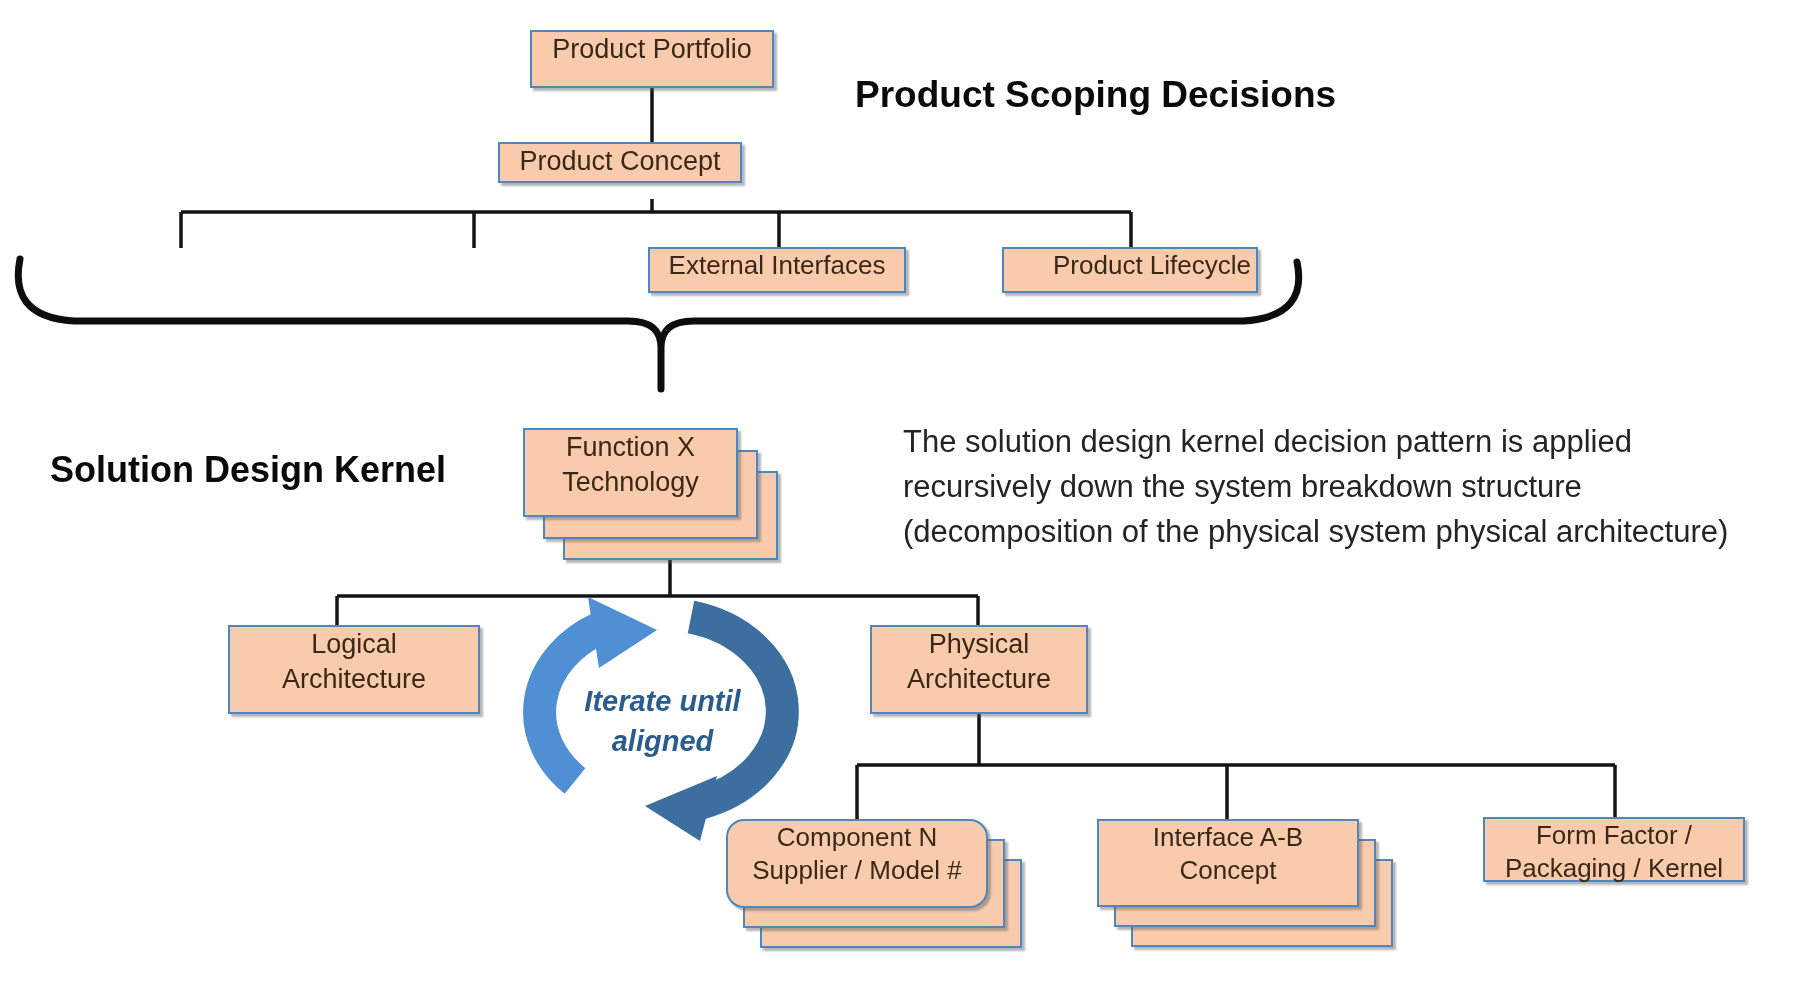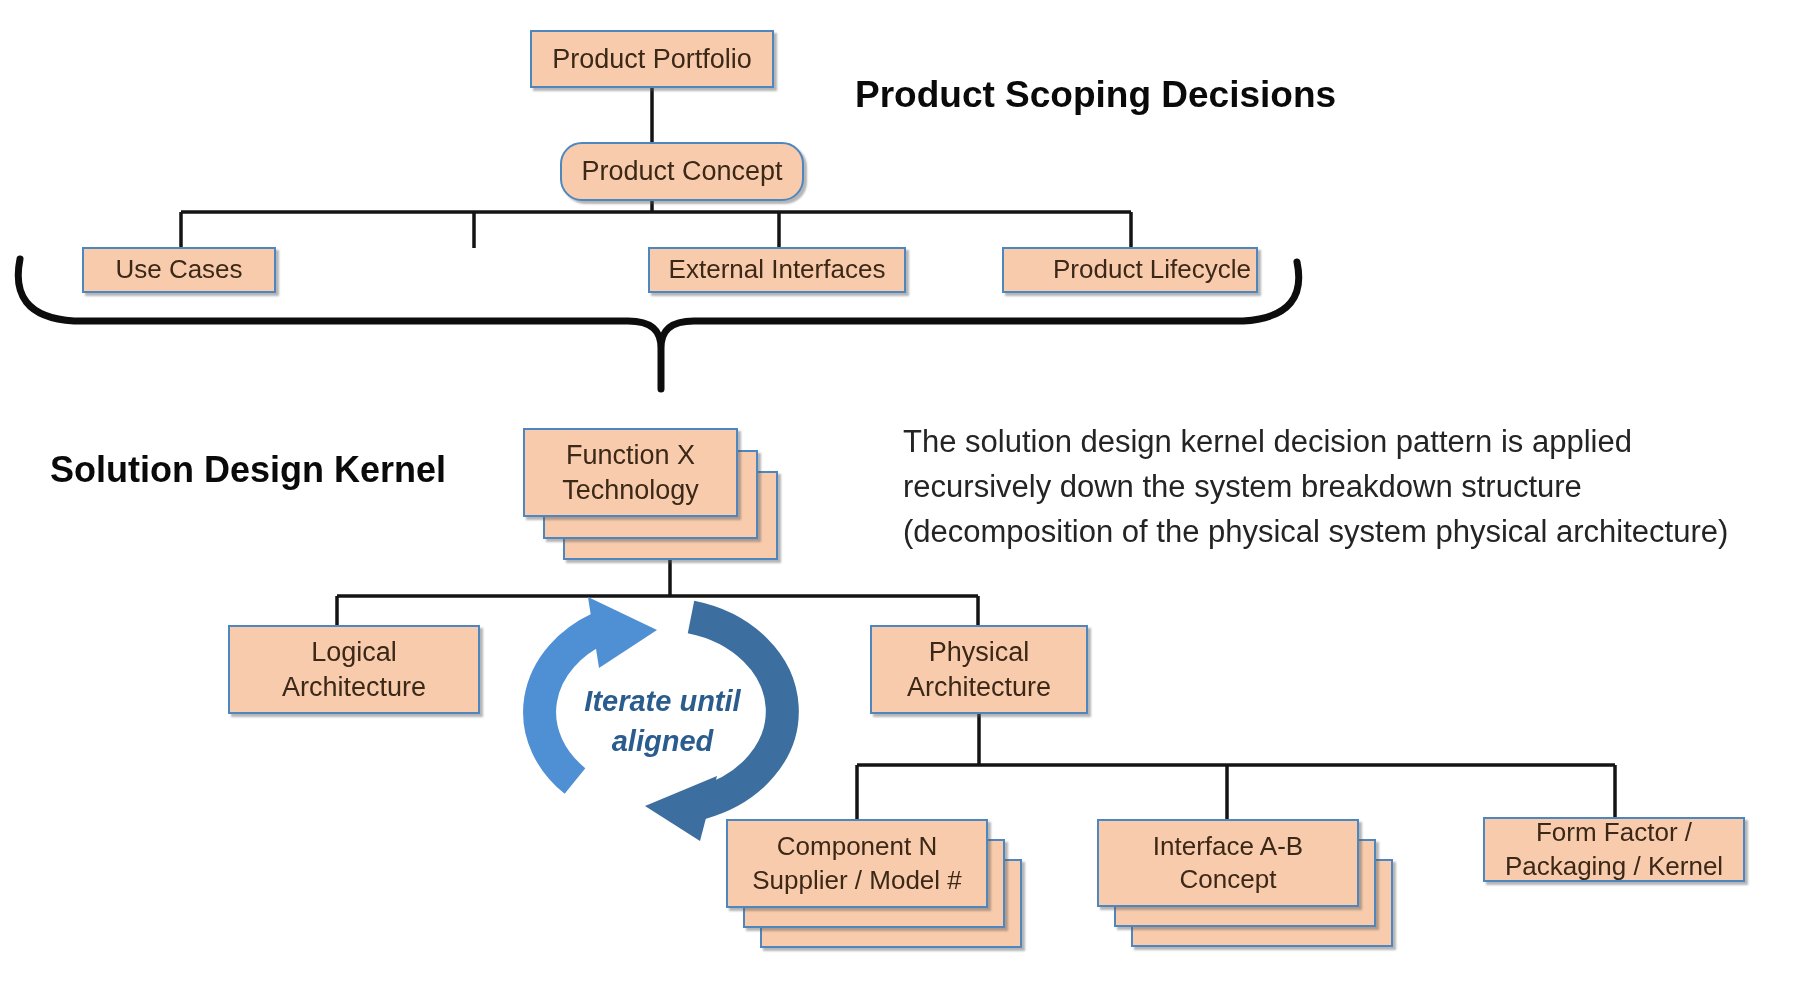--- a/index.html
+++ b/index.html
@@ -12,21 +12,21 @@
   .canvas{
     position:relative; width:1813px; height:983px; overflow:hidden;
     background:#ffffff; font-family:"Liberation Sans", sans-serif;
   }
   .lines{position:absolute; left:0; top:0; width:1813px; height:983px;}
   .box{
     position:absolute; box-sizing:border-box;
     background:var(--box-fill);
     border:2.5px solid var(--box-border);
     color:var(--box-text);
-    display:flex; flex-direction:column; align-items:center; justify-content:center;
+    display:flex; flex-direction:column; align-items:center; 
     text-align:center; line-height:1.28;
     box-shadow:3px 3px 2px rgba(90,90,90,0.45);
   }
   .box .ln{white-space:nowrap;}
   .fs26{font-size:26px;} .fs27{font-size:27px;}
   .title{
     position:absolute; font-weight:bold; color:var(--title-text);
     white-space:nowrap; letter-spacing:0px;
   }
   .para{
@@ -67,25 +67,22 @@
 
   <div class="para" style="left:866px; top:419px;">
     <div>The solution design kernel decision pattern is applied</div>
     <div>recursively down the system breakdown structure</div>
     <div>(decomposition of the physical system physical architecture)</div>
   </div>
 
   <div class="box fs27" style="left:530px; top:30px; width:244px; height:58px;">
     <div class="ln">Product Portfolio</div>
   </div>
-  <div class="box fs27" style="left:560px; top:142px; width:244px; height:59px;border-radius:22px;">
+  <div class="box fs27" style="left:498px; top:142px; width:244px; height:41px;">
     <div class="ln">Product Concept</div>
-  </div>
-  <div class="box fs26" style="left:82px; top:247px; width:194px; height:46px;">
-    <div class="ln">Use Cases</div>
   </div>
   <div class="box fs26" style="left:648px; top:247px; width:258px; height:46px;">
     <div class="ln">External Interfaces</div>
   </div>
   <div class="box fs26" style="left:1002px; top:247px; width:256px; height:46px;padding-left:44px;">
     <div class="ln">Product Lifecycle</div>
   </div>
 
   <div>
     <div class="box" style="left:563px; top:471px; width:215px; height:89px;"></div>
@@ -106,21 +103,21 @@
   </div>
 
   <div class="cycle-label">
     <div>Iterate until</div>
     <div>aligned</div>
   </div>
 
   <div>
     <div class="box" style="left:760px; top:859px; width:262px; height:89px;"></div>
     <div class="box" style="left:743px; top:839px; width:262px; height:89px;"></div>
-    <div class="box fs26" style="left:726px; top:819px; width:262px; height:89px;">
+    <div class="box fs26" style="left:726px; top:819px; width:262px; height:89px;border-radius:18px;">
       <div class="ln">Component N</div>
       <div class="ln">Supplier / Model #</div>
     </div>
   </div>
 
   <div>
     <div class="box" style="left:1131px; top:859px; width:262px; height:88px;"></div>
     <div class="box" style="left:1114px; top:839px; width:262px; height:88px;"></div>
     <div class="box fs26" style="left:1097px; top:819px; width:262px; height:88px;">
       <div class="ln">Interface A-B</div>

